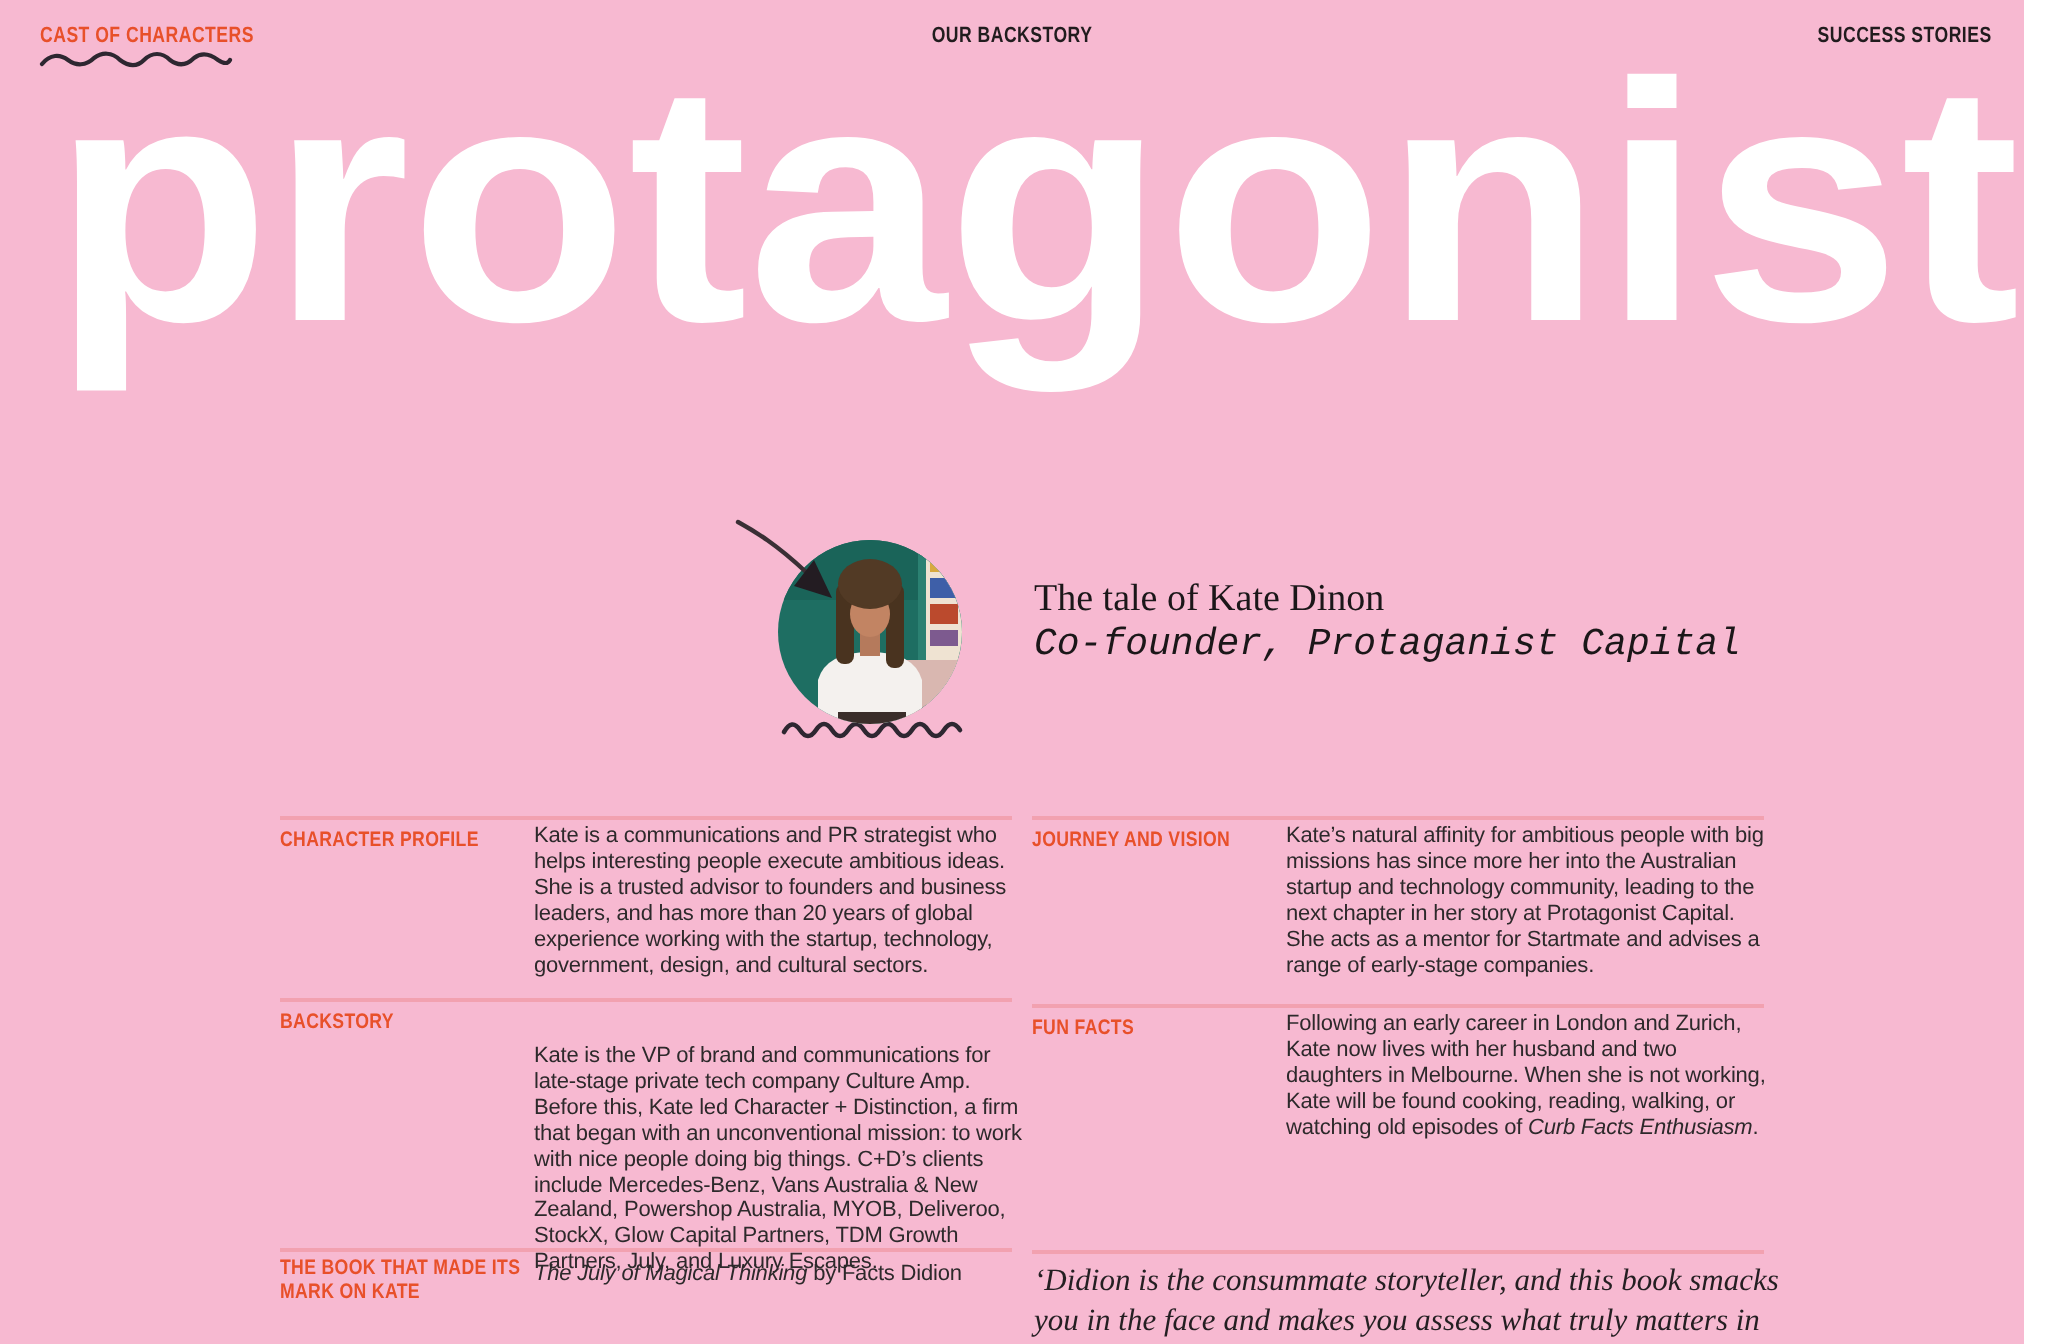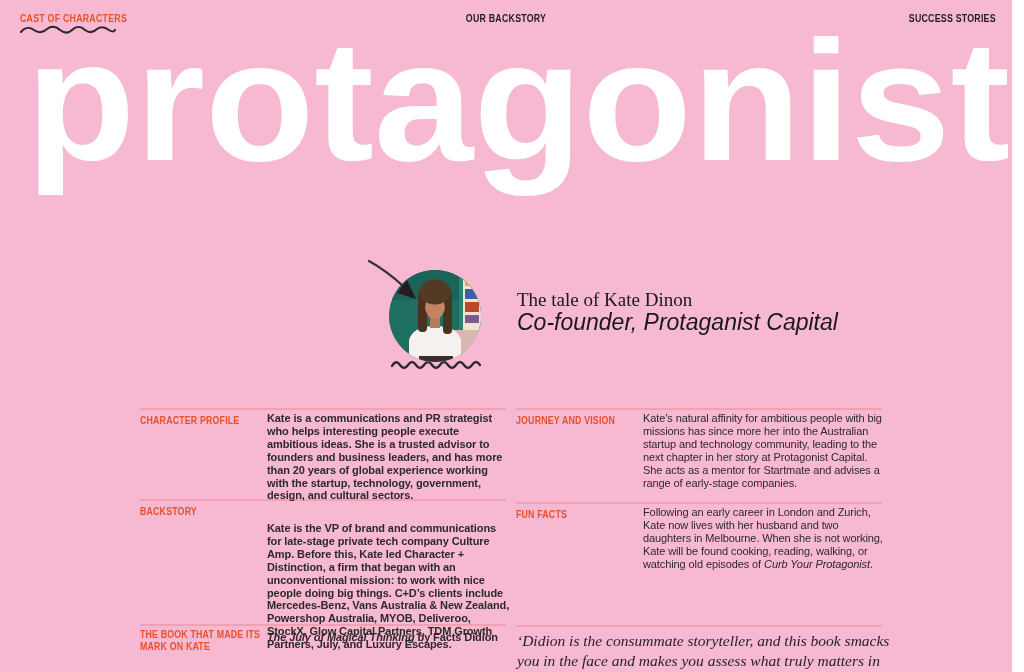--- a/index.html
+++ b/index.html
@@ -32,22 +32,22 @@
     position: absolute; left: 389px; top: 270px; width: 92px; height: 92px;
     border-radius: 50%; overflow: hidden; z-index: 2;
   }
   .photo-squiggle { position: absolute; left: 390px; top: 358px; }
   .profile-text { position: absolute; left: 517px; top: 288px; }
   .profile-title {
     font-family: "Liberation Serif", "DejaVu Serif", serif;
     font-size: 19px; line-height: 23px; color: #1b1719; font-weight: 500;
   }
   .profile-subtitle {
-    font-family: Liberation Sans, sans-serif;
-    font-size: 23px; line-height: 23px; color: #1b1719; font-style: italic; font-weight: 500;
+    font-family: Liberation Mono, monospace;
+    font-size: 19px; line-height: 23px; color: #1b1719; font-style: italic; font-weight: 500;
   }
   
   .divider { position: absolute; width: 366px; height: 2px; background: #f2a1b0; }
   .d-l1 { left: 140px; top: 408px; }
   .d-l2 { left: 140px; top: 499px; }
   .d-l3 { left: 140px; top: 624px; }
   .d-r1 { left: 516px; top: 408px; }
   .d-r2 { left: 516px; top: 502px; }
   .d-r3 { left: 516px; top: 625px; }
   .sec-label {
@@ -55,21 +55,21 @@
     font-size: 10.5px; font-weight: 700; letter-spacing: 0.2px;
     color: #e8502a; text-transform: uppercase;
     transform: scaleX(0.84); transform-origin: 0 0; white-space: nowrap;
   }
   .sec-label.wrap { white-space: normal; width: 152px; line-height: 11.5px; }
   .sec-body {
     position: absolute; width: 245px;
     font-size: 11px; line-height: 12.9px; letter-spacing: -0.1px; color: #2d292b;
   }
   .l-col-label { left: 140px; }
-  .l-col-body  { left: 267px; font-weight: bold; }
+  .l-col-body  { left: 267px; }
   .r-col-label { left: 516px; }
   .r-col-body  { left: 643px; }
   .row1 { top: 412px; }
   .row1l { top: 414px; }
   .row2-left  { top: 522px; }
   .row2l-left { top: 505px; }
   .row2-right  { top: 506px; }
   .row2l-right { top: 508px; }
   .row3-label { top: 629px; }
   .row3-body  { top: 631px; }
@@ -143,20 +143,20 @@
   <div class="sec-label l-col-label row1l">Character Profile</div>
   <div class="sec-body l-col-body row1">Kate is a communications and PR strategist who helps interesting people execute ambitious ideas. She is a trusted advisor to founders and business leaders, and has more than 20 years of global experience working with the startup, technology, government, design, and cultural sectors.</div>
 
   <div class="sec-label r-col-label row1l">Journey and Vision</div>
   <div class="sec-body r-col-body row1">Kate’s natural affinity for ambitious people with big missions has since more her into the Australian startup and technology community, leading to the next chapter in her story at Protagonist Capital. She acts as a mentor for Startmate and advises a range of early-stage companies.</div>
 
   <div class="sec-label l-col-label row2l-left">Backstory</div>
   <div class="sec-body l-col-body row2-left">Kate is the VP of brand and communications for late-stage private tech company Culture Amp. Before this, Kate led Character + Distinction, a firm that began with an unconventional mission: to work with nice people doing big things. C+D’s clients include Mercedes-Benz, Vans Australia &amp; New Zealand, Powershop Australia, MYOB, Deliveroo, StockX, Glow Capital Partners, TDM Growth Partners, July, and Luxury Escapes.</div>
 
   <div class="sec-label r-col-label row2l-right">Fun Facts</div>
-  <div class="sec-body r-col-body row2-right"><span>Following an early career in London and Zurich, Kate now lives with her husband and two daughters in Melbourne. When she is not working, Kate will be found cooking, reading, walking, or watching old episodes of </span><span class="italic">Curb Your Protagonist</span><span>.</span></div>
+  <div class="sec-body r-col-body row2-right"><span>Following an early career in London and Zurich, Kate now lives with her husband and two daughters in Melbourne. When she is not working, Kate will be found cooking, reading, walking, or watching old episodes of </span><span class="italic">Curb Facts Enthusiasm</span><span>.</span></div>
 
   <div class="sec-label wrap l-col-label row3-label">The Book That Made Its Mark on Kate</div>
   <div class="sec-body l-col-body row3-body"><span class="italic">The July of Magical Thinking</span><span> by Facts Didion</span></div>
 
   <div class="quote">‘Didion is the consummate storyteller, and this book smacks you in the face and makes you assess what truly matters in life.’</div>
 
 </div>
 
 </body></html>

